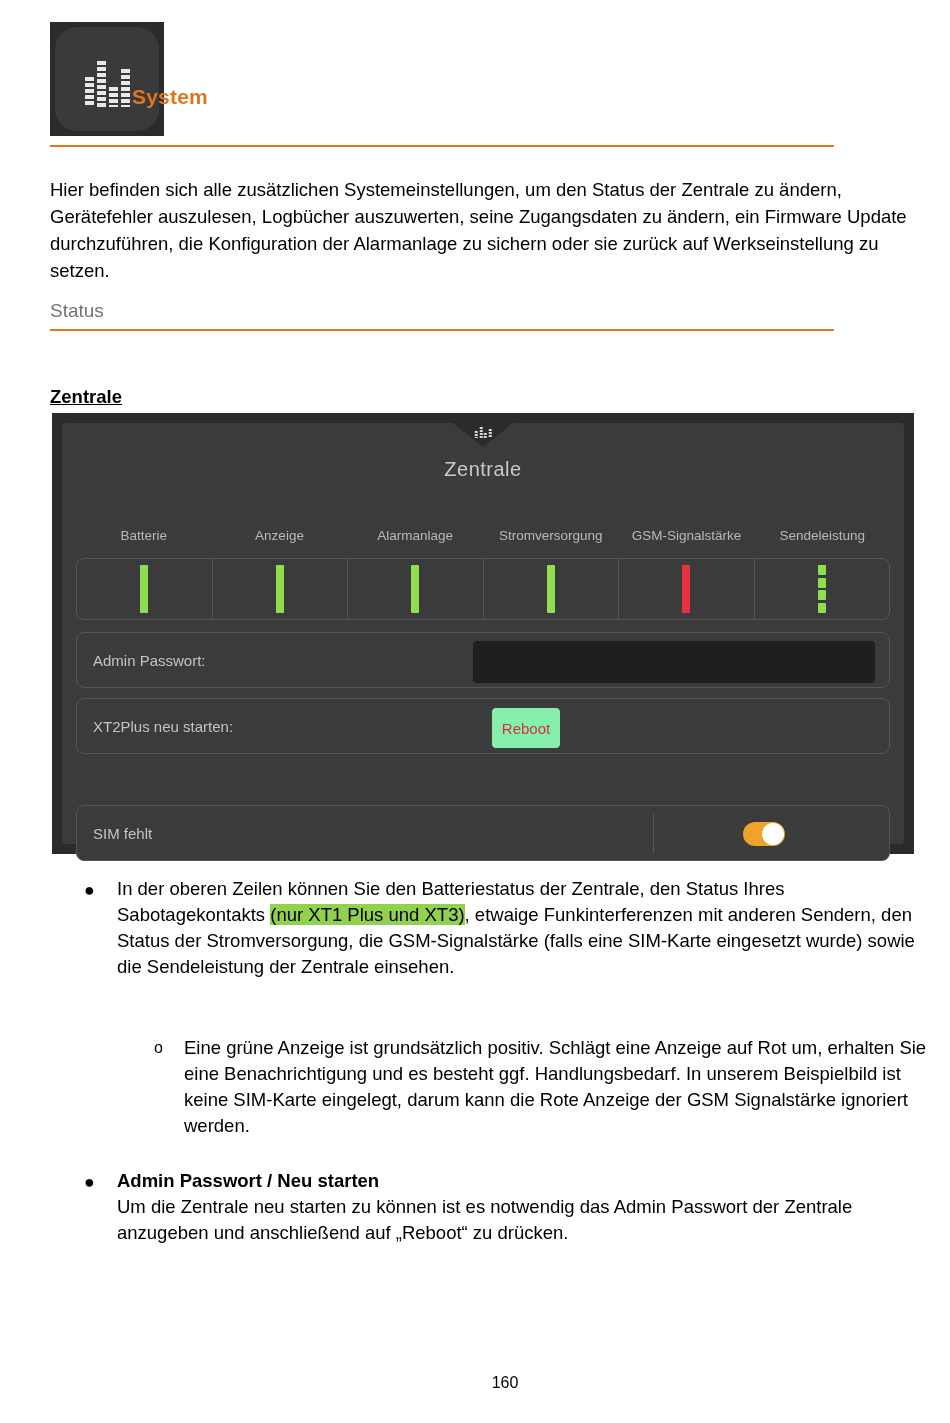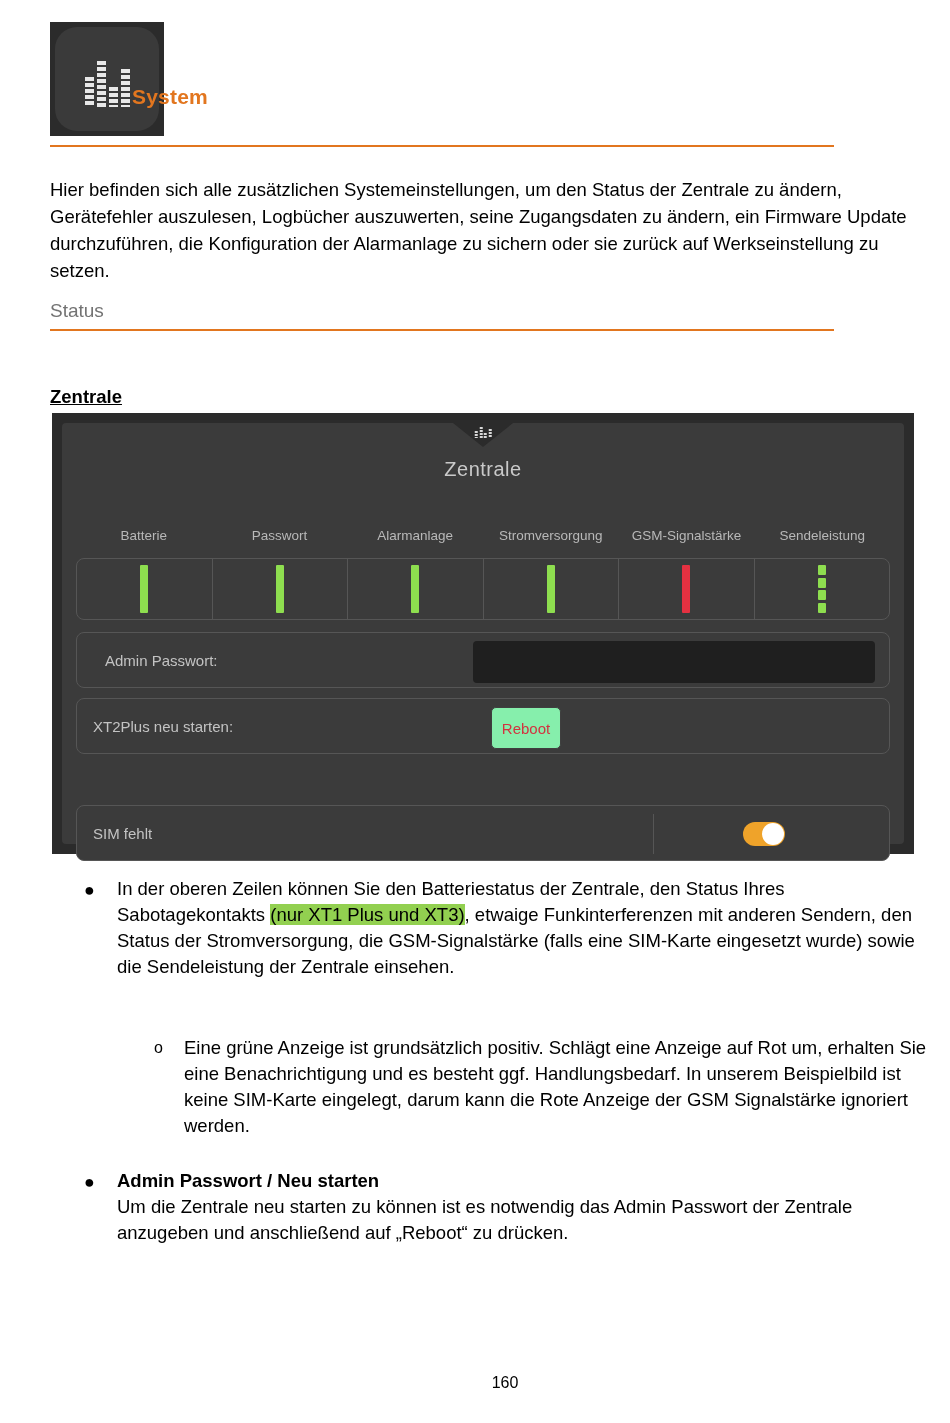--- a/index.html
+++ b/index.html
@@ -254,21 +254,21 @@
     position: absolute;
     left: 14px;
     width: 814px;
     border: 1px solid #565656;
     border-radius: 8px;
     box-sizing: border-box;
     background: #3b3b3b;
     display: flex;
     align-items: center;
   }
-  .row-pw { top: 209px; height: 56px; padding-left: 12px; }
+  .row-pw { top: 209px; height: 56px; }
   .row-reboot { top: 275px; height: 56px; }
   .row-err { top: 382px; height: 56px; }
 
   .row-label {
     color: #c3c3c3;
     font-size: 15px;
     padding-left: 16px;
     white-space: nowrap;
   }
   .pw-input {
@@ -432,21 +432,21 @@
         <i class="n1"></i>
           <i class="n2"></i>
           <i class="n3"></i>
           <i class="n4"></i>
       </div>
 
       <div class="panel-title">Zentrale</div>
 
       <div class="bars-labels">
         <div>Batterie</div>
-        <div>Passwort</div>
+        <div>Anzeige</div>
         <div>Alarmanlage</div>
         <div>Stromversorgung</div>
         <div>GSM-Signalstärke</div>
         <div>Sendeleistung</div>
       </div>
 
       <div class="bars-box">
         <div class="bar-col">
           <div class="bar green"></div>
         </div>

